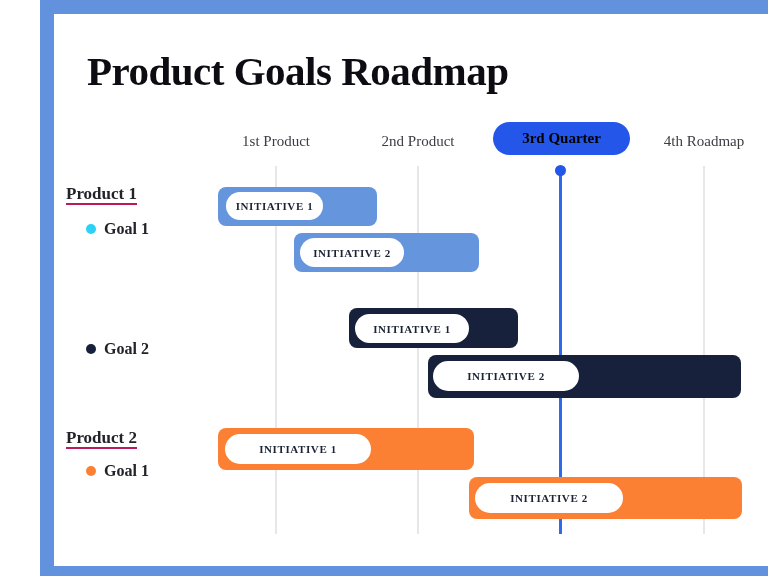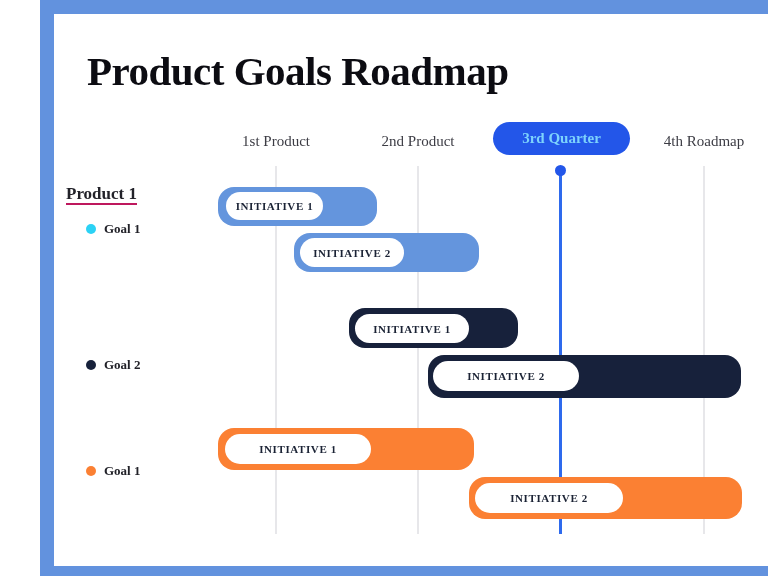--- a/index.html
+++ b/index.html
@@ -18,38 +18,38 @@
   
   .q-label{
     position:absolute;top:131px;transform:translateX(-50%);
     font-size:15px;color:#3c3c44;white-space:nowrap;line-height:20px;
   }
   .q1{left:236px;} .q2{left:378px;} .q4{left:664px;}
   .q-pill{
     position:absolute;left:453px;top:122px;width:137px;height:33px;border-radius:17px;
     display:flex;align-items:center;justify-content:center;
   }
-  .q-pill span{color:#7dd3fc;font-size:15px;font-weight:bold;white-space:nowrap;}
+  .q-pill span{color:#000000;font-size:15px;font-weight:bold;white-space:nowrap;}
   
   .gridline{position:absolute;top:166px;width:2px;height:368px;z-index:0;}
   .g1{left:235px;} .g2{left:377px;} .g4{left:663px;}
   .marker-line{position:absolute;left:519px;top:171px;width:3px;height:363px;z-index:0;}
   .marker-dot{position:absolute;left:515px;top:165px;width:11px;height:11px;border-radius:50%;z-index:2;}
   
   .product-label{
     position:absolute;left:26px;font-size:17px;font-weight:bold;color:#222229;
     border-bottom:2px solid #be185d;padding-bottom:0;line-height:19px;white-space:nowrap;
   }
   .p1{top:184px;} .p2{top:428px;}
   .goal-row{position:absolute;left:46px;display:flex;align-items:center;gap:8px;}
   .goal-row .dot{width:10px;height:10px;border-radius:50%;flex:0 0 auto;}
-  .goal-row .goal-text{font-size:13px;font-weight:bold;color:#222229;line-height:18px;white-space:nowrap;}
-  .gr1{top:220px;} .gr2{top:356px;} .gr3{top:462px;}
+  .goal-row .goal-text{font-size:16px;font-weight:bold;color:#222229;line-height:18px;white-space:nowrap;}
+  .gr1{top:220px;} .gr2{top:340px;} .gr3{top:462px;}
   
-  .bar{position:absolute;z-index:2;border-radius:16px;}
+  .bar{position:absolute;z-index:2;border-radius:8px;}
   .bar .pill{
     position:absolute;background:#fff;border-radius:15px;
     display:flex;align-items:center;justify-content:center;
   }
   .bar .pill span{
     font-size:11px;font-weight:bold;letter-spacing:0.6px;color:#1b2335;white-space:nowrap;
   }
   .b1{left:178px;top:187px;width:159px;height:39px;}
   .b1 .pill{left:8px;top:5px;width:97px;height:28px;}
   .b2{left:254px;top:233px;width:185px;height:39px;}
@@ -86,20 +86,21 @@
 
   <div class="product-label p1">Product 1</div>
   <div class="goal-row gr1">
     <span class="dot" style="background: rgb(43, 210, 245);"></span>
     <span class="goal-text">Goal 1</span>
   </div>
   <div class="goal-row gr2">
     <span class="dot" style="background: rgb(23, 33, 59);"></span>
     <span class="goal-text">Goal 2</span>
   </div>
+  <div class="product-label p2">Product 2</div>
   <div class="goal-row gr3">
     <span class="dot" style="background: rgb(251, 128, 51);"></span>
     <span class="goal-text">Goal 1</span>
   </div>
 
   <div class="bar b1" style="background: rgb(100, 149, 221);">
     <div class="pill">
       <span>INITIATIVE 1</span>
     </div>
   </div>

